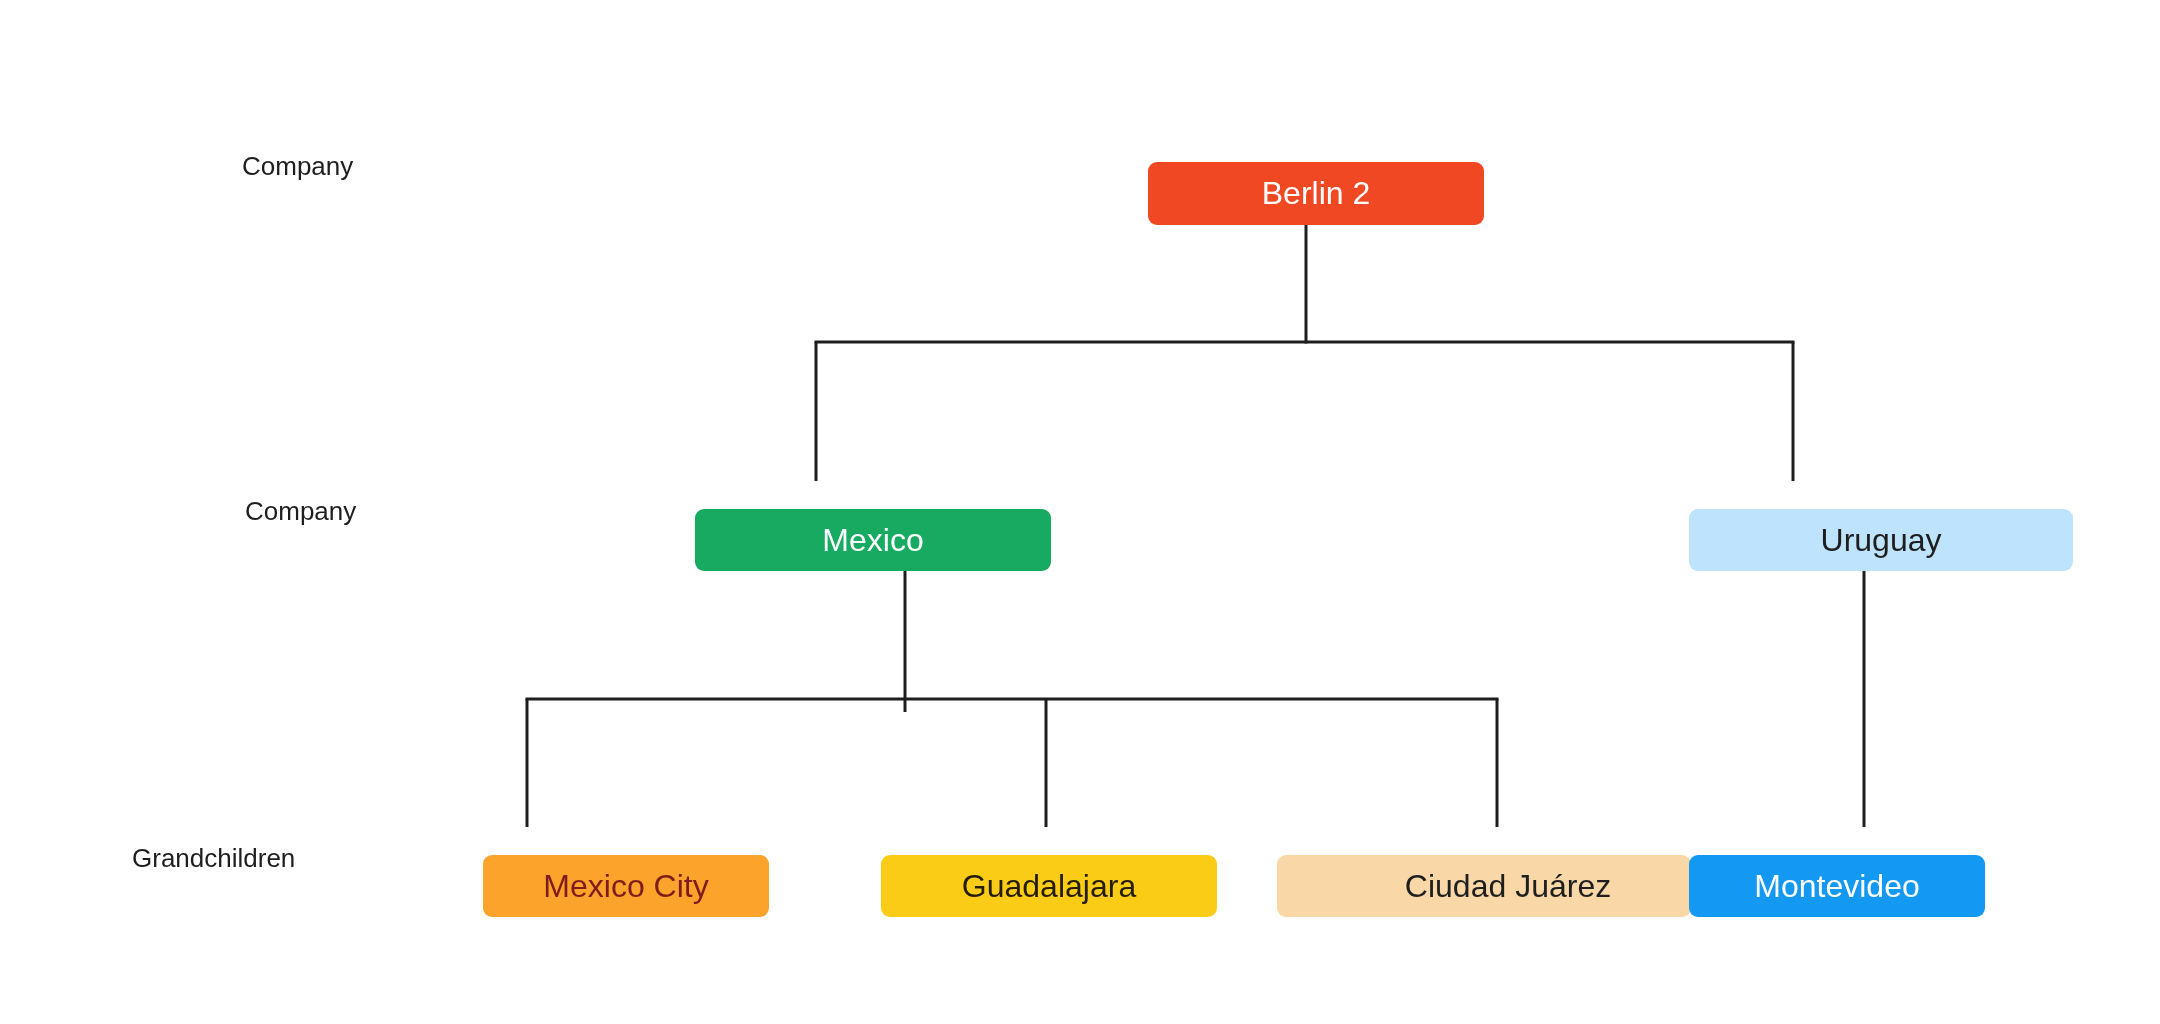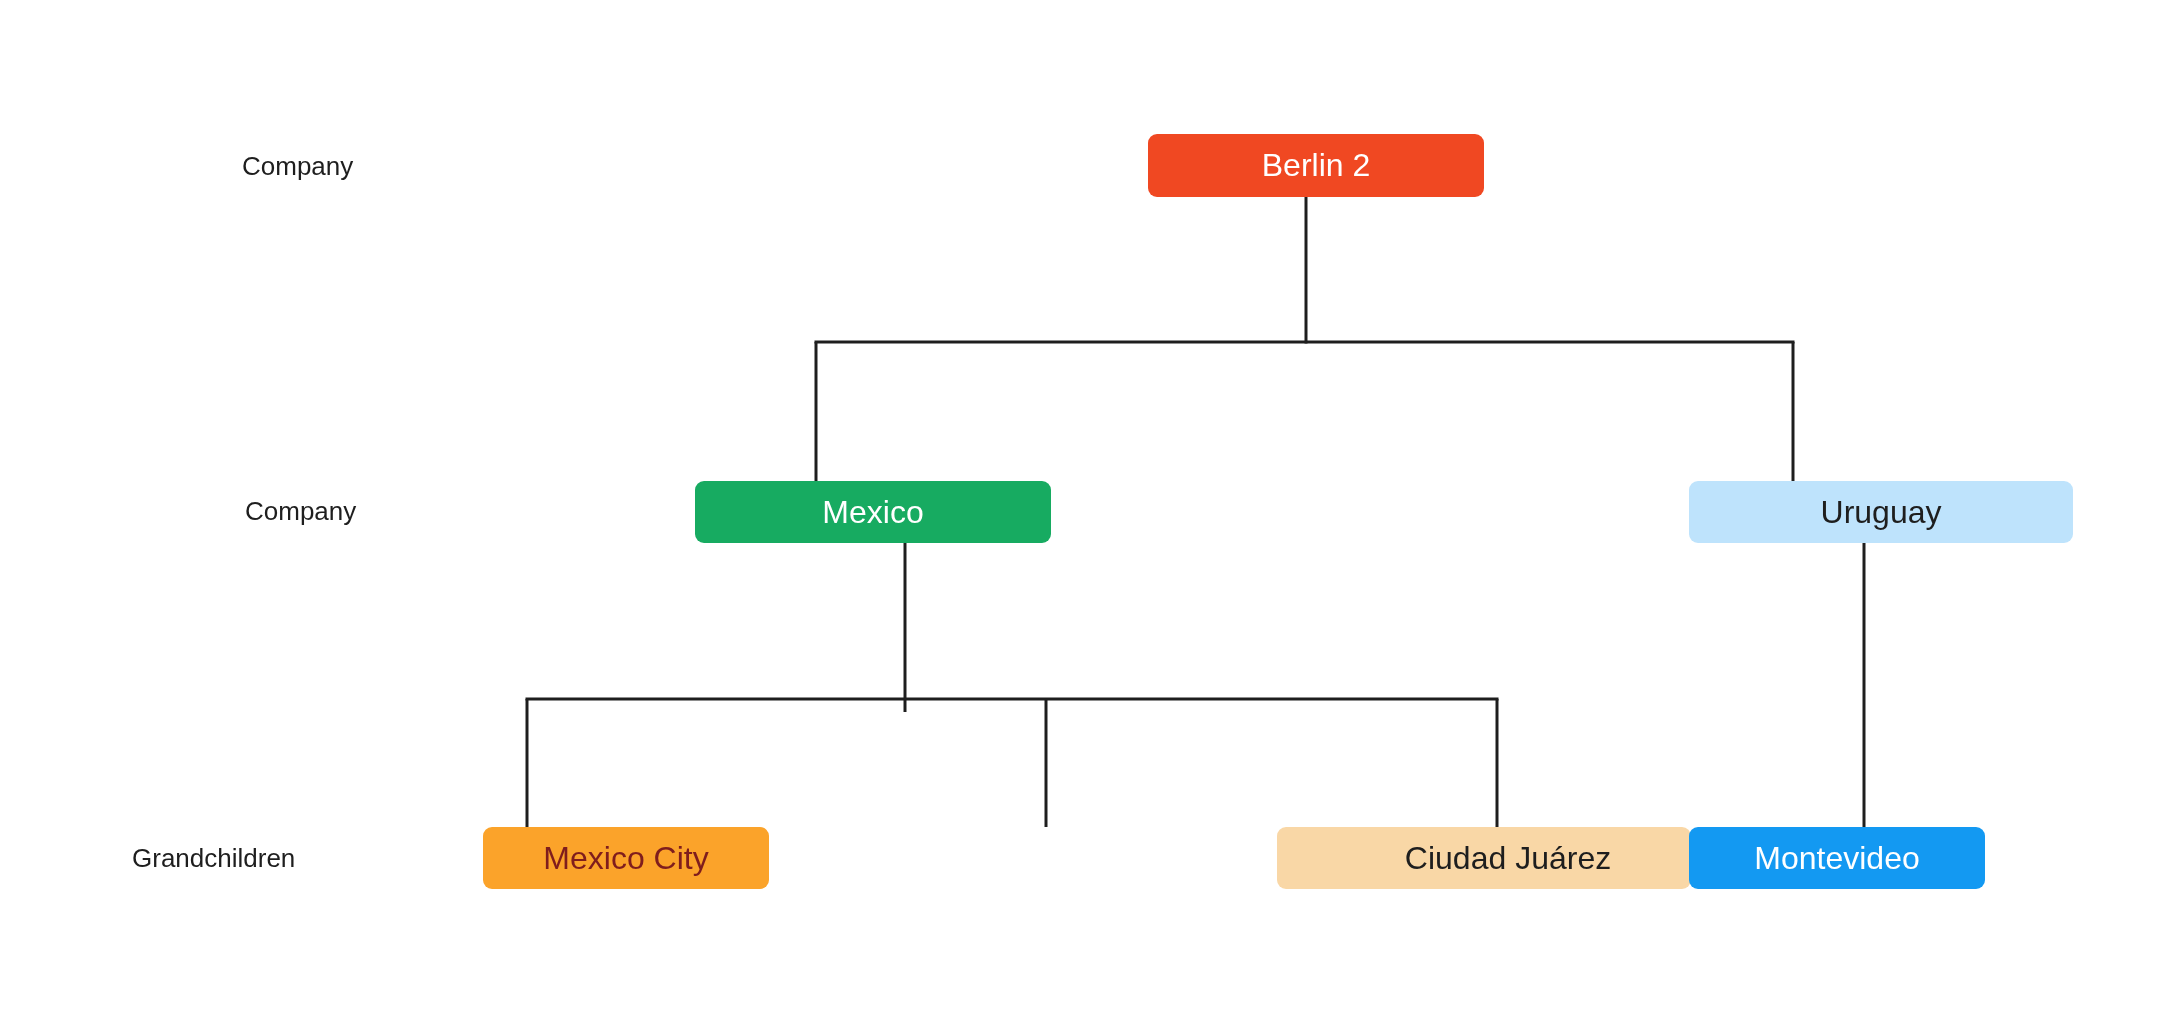--- a/index.html
+++ b/index.html
@@ -36,20 +36,21 @@
   .node {
     position: absolute;
     height: 62px;
     border-radius: 9px;
     display: flex;
     align-items: center;
     justify-content: center;
     font-size: 32px;
     white-space: nowrap;
     cursor: pointer;
+    margin-top: 28px;
   }
   line { stroke-width: 3; }
 </style>
 </head>
 <body>
 
 <div id="canvas">
 
   <svg id="connectors" viewBox="0 0 2160 1024">
     <line x1="1306" y1="197" x2="1306" y2="343.5" style="stroke: rgb(30, 30, 30);"></line>
@@ -71,18 +72,19 @@
   <div class="row-label" style="left:132px; top:838px;">Grandchildren</div>
 
   <div class="node" style="left: 1148px; top: 134px; width: 336px; height: 63px; background-color: rgb(240, 72, 34); color: rgb(255, 255, 255);">Berlin 2</div>
 
   <div class="node" style="left: 695px; top: 481px; width: 356px; background-color: rgb(23, 171, 97); color: rgb(255, 255, 255);">Mexico</div>
 
   <div class="node" style="left: 1689px; top: 481px; width: 384px; background-color: rgb(190, 227, 252); color: rgb(30, 30, 30);">Uruguay</div>
 
   <div class="node" style="left: 483px; top: 827px; width: 286px; background-color: rgb(251, 163, 42); color: #7f1d1d;">Mexico City</div>
 
+  <div class="node" style="left: 881px; top: 827px; width: 336px; background-color: rgb(250, 204, 21); color: rgb(37, 29, 8);">Guadalajara</div>
 
   <div class="node" style="left: 1277px; top: 827px; width: 366px; background-color: rgb(249, 215, 166); color: rgb(30, 30, 30); padding-left: 48px;">Ciudad Juárez</div>
 
   <div class="node" style="left: 1689px; top: 827px; width: 296px; background-color: rgb(19, 153, 242); color: rgb(255, 255, 255);">Montevideo</div>
 
 </div>
 
 </body></html>

